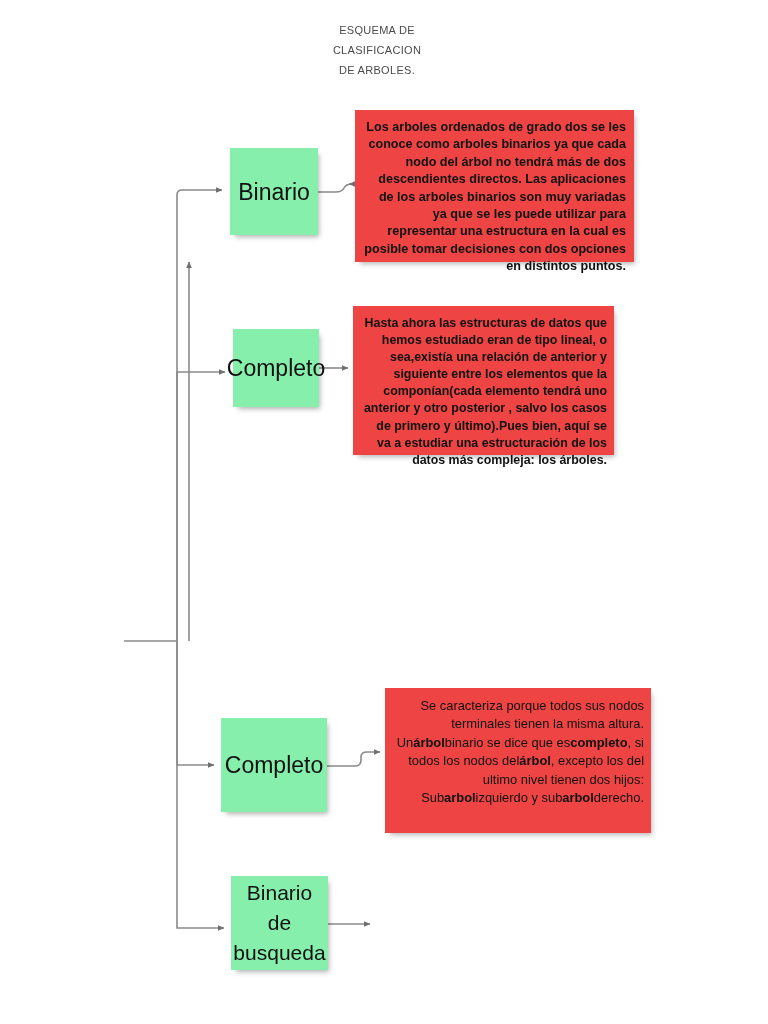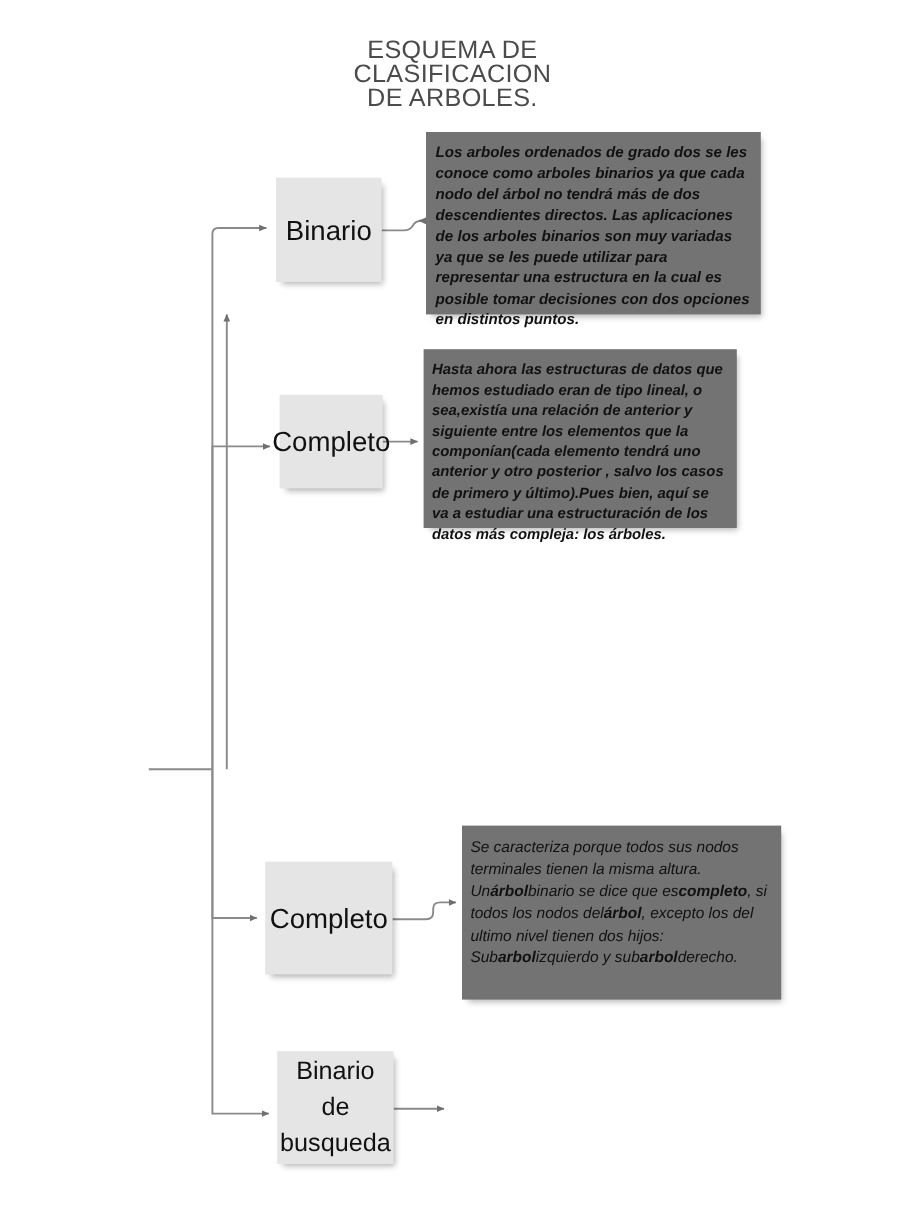--- a/index.html
+++ b/index.html
@@ -23,42 +23,41 @@
     height: 1024px;
   }
 
   
   .title {
     position: absolute;
     left: 252px;
     top: 20px;
     width: 250px;
     text-align: center;
-    font-size: 21px;
+    font-size: 11px;
     line-height: 20px;
     letter-spacing: 0.3px;
     color: #4b4b4b;
     white-space: pre-line;
-    margin-top: 12px;
   }
 
   
   #wires {
     position: absolute;
     left: 0;
     top: 0;
     width: 768px;
     height: 1024px;
     pointer-events: none;
   }
 
   
   .node {
     position: absolute;
-    background: #e5e5e5;
+    background: #86efac;
     box-shadow: 3px 4px 5px -2px rgba(0,0,0,0.30);
     display: flex;
     align-items: center;
     justify-content: center;
     text-align: center;
     color: #111111;
     font-size: 23px;
     line-height: 30px;
     box-sizing: border-box;
   }
@@ -67,37 +66,36 @@
   #node-arboles  { left: 36px;  top: 600px; width: 88px;  height: 82px; }
   #node-binario  { left: 230px; top: 148px; width: 88px;  height: 87px; }
   #node-general  { left: 233px; top: 329px; width: 86px;  height: 78px; }
   #node-completo { left: 221px; top: 718px; width: 106px; height: 94px; }
   #node-busqueda { left: 231px; top: 876px; width: 97px;  height: 94px;
                    font-size: 21px; line-height: 30px; }
 
   
   .desc {
     position: absolute;
-    background: #737373;
+    background: #ef4444;
     box-shadow: 3px 4px 5px -2px rgba(0,0,0,0.28);
     color: #111111;
-    text-align: left;
+    text-align: right;
     box-sizing: border-box;
     font-weight: 600;
-    font-style: italic;
   }
   .desc p { margin: 0; }
 
   #desc-binario {
     left: 355px; top: 110px; width: 279px; height: 152px;
     padding: 9px 8px 0 8px;
     font-size: 12.6px; line-height: 17.4px;
   }
   #desc-general {
-    left: 353px; top: 291px; width: 261px; height: 149px;
+    left: 353px; top: 306px; width: 261px; height: 149px;
     padding: 9px 7px 12px 7px;
     font-size: 12.4px; line-height: 17.1px;
   }
   #desc-completo {
     left: 385px; top: 688px; width: 266px; height: 145px;
     padding: 9px 7px 0 7px;
     font-size: 12.9px; line-height: 18.4px;
     font-weight: 500;
   }
   #desc-busqueda {

